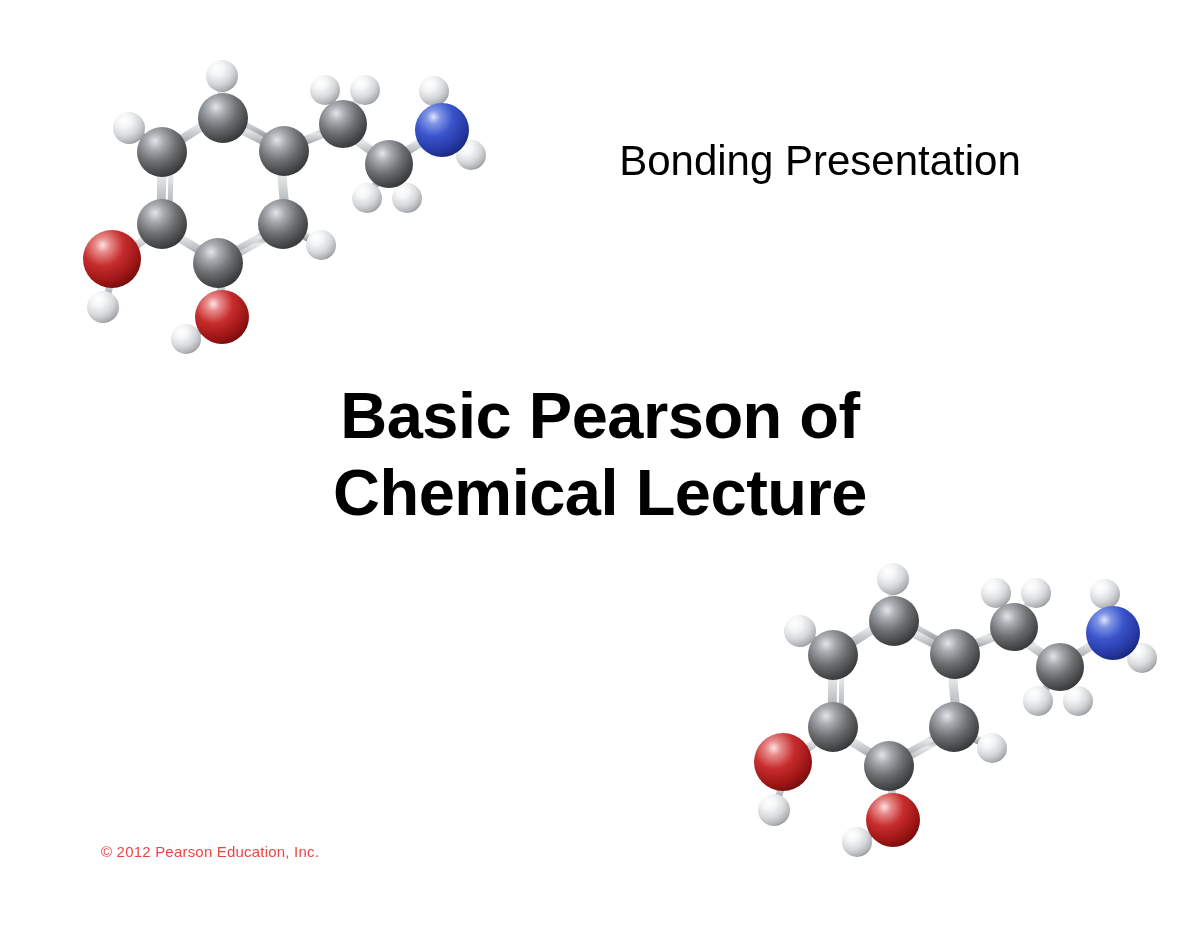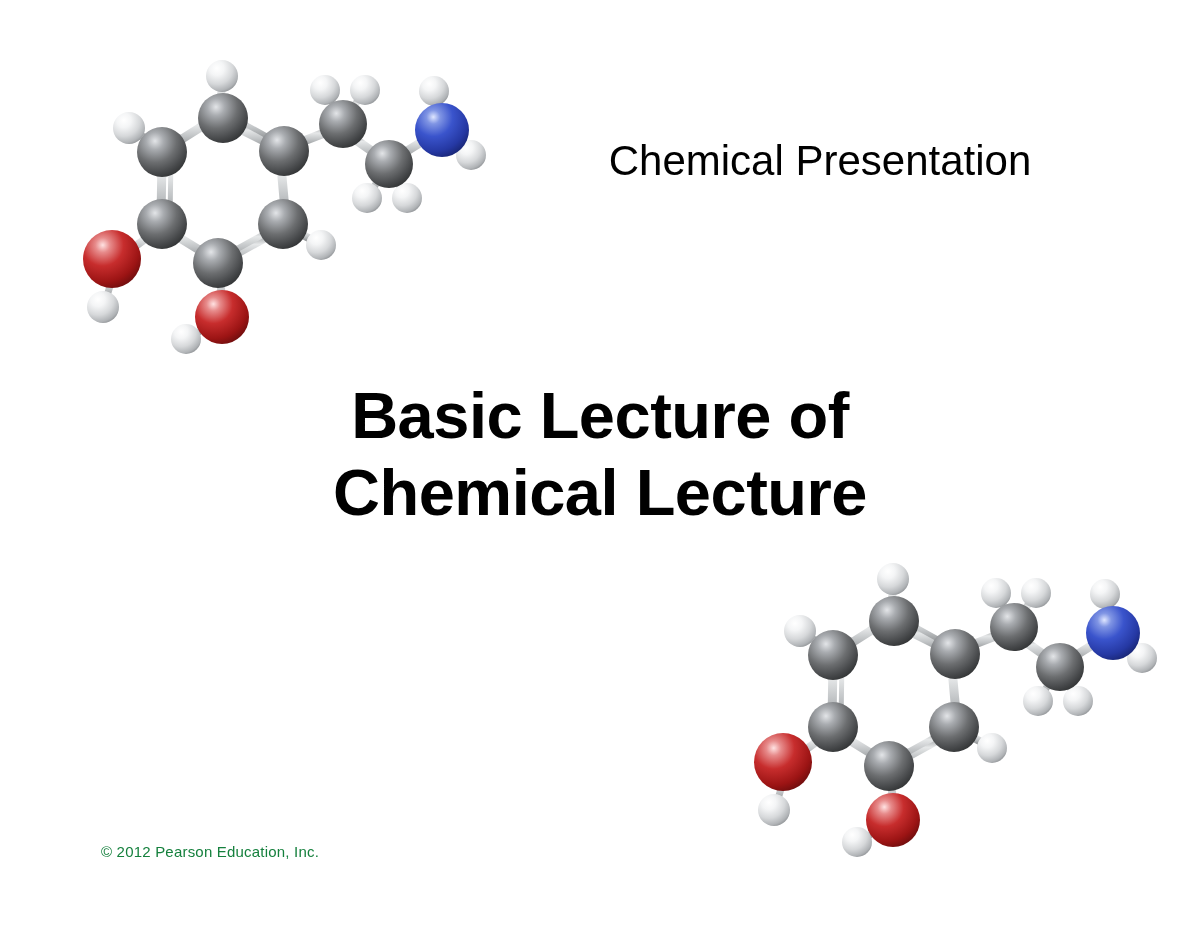--- a/index.html
+++ b/index.html
@@ -47,21 +47,21 @@
     letter-spacing: -0.5px;
   }
   .title-line { display: block; white-space: nowrap; }
 
   .copyright {
     position: absolute;
     left: 101px;
     top: 843px;
     font-size: 15px;
     font-weight: 400;
-    color: #15803d;
+    color: #ef4444;
     letter-spacing: 0.2px;
     white-space: nowrap;
   }
 
   
   .molecule {
     position: absolute;
   }
   #molecule-top-left {
     left: 62px;
@@ -179,24 +179,24 @@
         <circle cx="222" cy="106" r="25" fill="url(#gC)"></circle>
         <circle cx="281" cy="79" r="24" fill="url(#gC)"></circle>
         <circle cx="327" cy="119" r="24" fill="url(#gC)"></circle>
         <circle cx="50" cy="214" r="29" fill="url(#gO)"></circle>
         <circle cx="160" cy="272" r="27" fill="url(#gO)"></circle>
         <circle cx="380" cy="85" r="27" fill="url(#gN)"></circle>
       </g>
     </svg>
   </div>
 
-  <div class="subtitle">Chemical Presentation</div>
+  <div class="subtitle">Bonding Presentation</div>
 
   <div class="title">
-    <span class="title-line">Basic Lecture of</span>
+    <span class="title-line">Basic Pearson of</span>
     <span class="title-line">Chemical Lecture</span>
   </div>
 
   <div class="molecule" id="molecule-bottom-right">
     <svg viewBox="0 0 430 315" xmlns="http://www.w3.org/2000/svg">
       <g stroke="url(#gBond)" stroke-linecap="round" fill="none">
         <line x1="158" y1="70" x2="104" y2="104" stroke-width="9"></line>
         <line x1="164" y1="77" x2="218" y2="104" stroke-width="9"></line>
         <line x1="154" y1="63" x2="212" y2="95" stroke-width="5"></line>
         <line x1="218" y1="110" x2="224" y2="176" stroke-width="9"></line>

